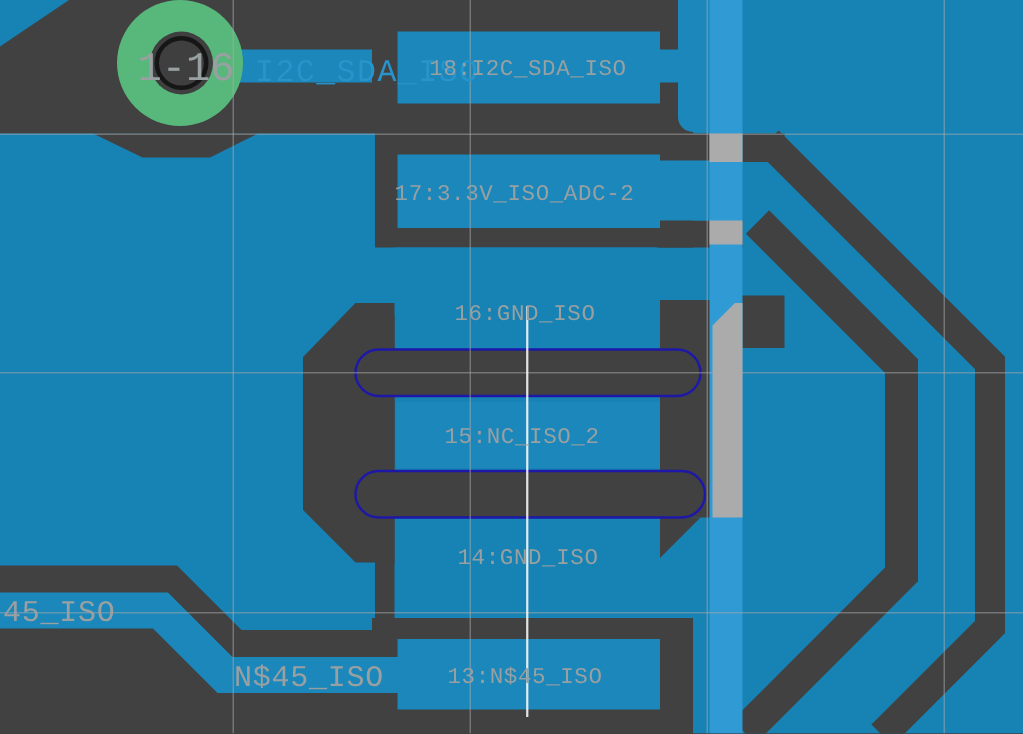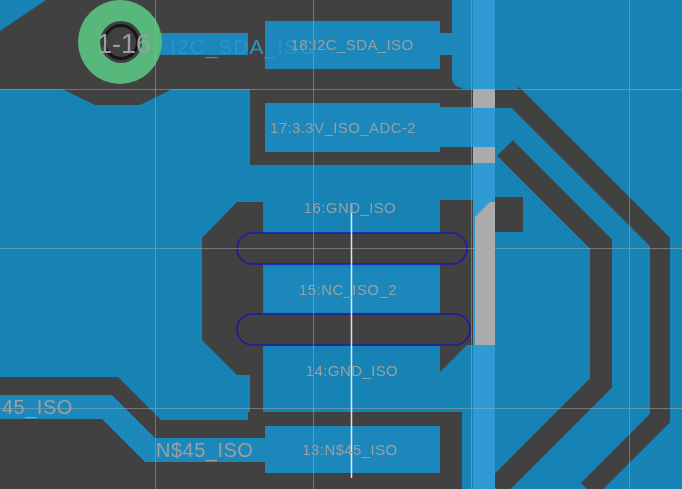--- a/index.html
+++ b/index.html
@@ -1,17 +1,17 @@
 <!DOCTYPE html>
 <html><head>
 <meta charset="utf-8">
 <style>
   html,body{margin:0;padding:0;background:#414141;}
   .stage{position:relative;width:682px;height:489px;overflow:hidden;
-         font-family:Liberation Sans, sans-serif;}
+         font-family:Liberation Mono, monospace;}
   svg{display:block;}
   text{user-select:none;}
   .padlabel{font-size:15px;letter-spacing:.4px;}
   .biglabel{font-size:20px;letter-spacing:.5px;}
 </style>
 </head>
 <body>
 
 <div class="stage">
 <svg width="682" height="489" viewBox="0 0 682 489" xmlns="http://www.w3.org/2000/svg">

